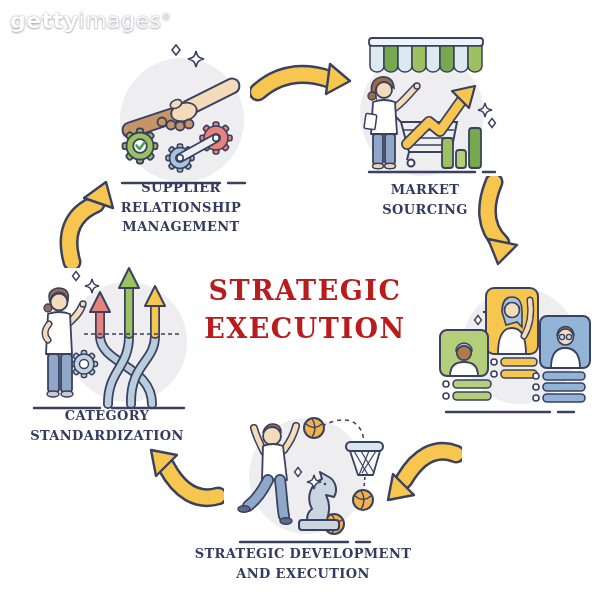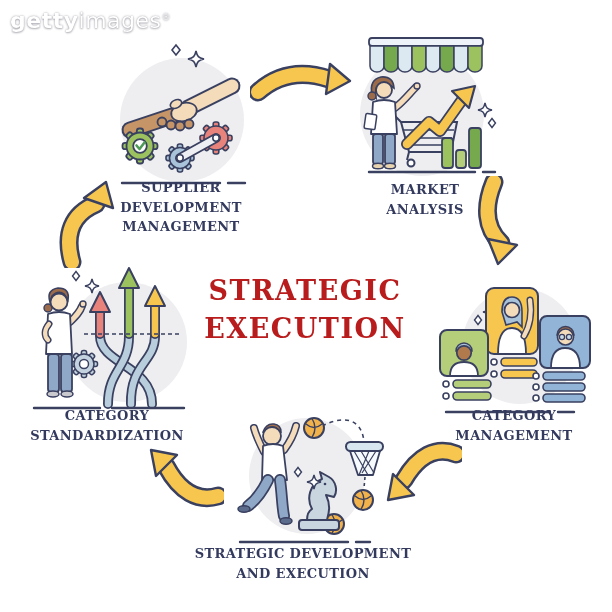--- a/index.html
+++ b/index.html
@@ -83,21 +83,21 @@
         <circle r="12"></circle>
       </g>
     </g>
 
     <path d="M80,116 L116,96" stroke="#3A4060" stroke-width="10" stroke-linecap="round"></path>
     <path d="M80,116 L116,96" stroke="#EDEFF2" stroke-width="6.5" stroke-linecap="round"></path>
     <circle cx="80" cy="116" r="3.2" fill="#fff" stroke="#3A4060" stroke-width="1.6"></circle>
     <circle cx="116" cy="96" r="3.2" fill="#fff" stroke="#3A4060" stroke-width="1.6"></circle>
     <path d="M22,141 L120,141 M128,141 L145,141" stroke="#3A4060" stroke-width="2.4" stroke-linecap="round"></path>
   </svg>
-  <div class="stage-label" style="left:103px;top:178px;width:156px">SUPPLIER DEVELOPMENT MANAGEMENT</div>
+  <div class="stage-label" style="left:103px;top:178px;width:156px">SUPPLIER RELATIONSHIP MANAGEMENT</div>
 
   <svg class="abs" style="left:345px;top:30px" width="155" height="160" viewBox="0 0 155 160">
     <circle cx="77" cy="84" r="62" fill="#EEEEF1"></circle>
 
     <rect x="24" y="8" width="114" height="8" rx="3" fill="#EDF3F8" stroke="#3A4060" stroke-width="1.8"></rect>
     <g stroke="#3A4060" stroke-width="1.5">
       <path d="M25,16 v20 a7,6 0 0 0 14,0 v-20 z" fill="#DCE9F0"></path>
       <path d="M39,16 v20 a7,6 0 0 0 14,0 v-20 z" fill="#76A84E"></path>
       <path d="M53,16 v20 a7,6 0 0 0 14,0 v-20 z" fill="#DCE9F0"></path>
       <path d="M67,16 v20 a7,6 0 0 0 14,0 v-20 z" fill="#9CC25F"></path>
@@ -137,21 +137,21 @@
     <ellipse cx="45" cy="136" rx="5.5" ry="2.8" fill="#E8D5B0" stroke="#3A4060" stroke-width="1.5"></ellipse>
 
     <g transform="translate(140,80)">
         <path d="M0,-7 C1,-2.2 2.2,-1 7,0 C2.2,1 1,2.2 0,7 C-1,2.2 -2.2,1 -7,0 C-2.2,-1 -1,-2.2 0,-7 Z" fill="#fff" stroke="#3A4060" stroke-width="1.5"></path>
       </g>
     <g transform="translate(147,93)">
         <path d="M0,-4.5 L3.5,0 L0,4.5 L-3.5,0 Z" fill="#fff" stroke="#3A4060" stroke-width="1.4"></path>
       </g>
     <path d="M24,142 L130,142 M138,142 L150,142" stroke="#3A4060" stroke-width="2.4" stroke-linecap="round"></path>
   </svg>
-  <div class="stage-label" style="left:370px;top:180px;width:110px">MARKET ANALYSIS</div>
+  <div class="stage-label" style="left:370px;top:180px;width:110px">MARKET SOURCING</div>
 
   <svg class="abs" style="left:432px;top:282px" width="170" height="135" viewBox="0 0 170 135">
     <circle cx="88" cy="64" r="58" fill="#EEEEF1"></circle>
     <g transform="translate(46,38)">
         <path d="M0,-4.5 L3.5,0 L0,4.5 L-3.5,0 Z" fill="#fff" stroke="#3A4060" stroke-width="1.4"></path>
       </g>
     <g transform="translate(58,30)">
         <path d="M0,-7 C1,-2.2 2.2,-1 7,0 C2.2,1 1,2.2 0,7 C-1,2.2 -2.2,1 -7,0 C-2.2,-1 -1,-2.2 0,-7 Z" fill="#fff" stroke="#3A4060" stroke-width="1.5"></path>
       </g>
 
@@ -185,21 +185,20 @@
         <rect x="21" y="110" width="38" height="8" rx="4" fill="#B5CE7A"></rect>
       <circle cx="104" cy="94" r="3" fill="#fff"></circle>
         <rect x="111" y="90" width="42" height="8" rx="4" fill="#92B4D6"></rect>
       <circle cx="104" cy="105" r="3" fill="#fff"></circle>
         <rect x="111" y="101" width="42" height="8" rx="4" fill="#92B4D6"></rect>
       <circle cx="104" cy="116" r="3" fill="#fff"></circle>
         <rect x="111" y="112" width="42" height="8" rx="4" fill="#92B4D6"></rect>
     </g>
     <path d="M14,130 L118,130 M126,130 L142,130" stroke="#3A4060" stroke-width="2.4" stroke-linecap="round"></path>
   </svg>
-  <div class="stage-label" style="left:434px;top:406px;width:160px">CATEGORY MANAGEMENT</div>
 
   <svg class="abs" style="left:222px;top:412px" width="170" height="135" viewBox="0 0 170 135">
     <circle cx="85" cy="64" r="58" fill="#EEEEF1"></circle>
     <path d="M100,14 C124,2 140,8 142,30" fill="none" stroke="#3A4060" stroke-width="1.6" stroke-dasharray="4 4"></path>
     <rect x="124" y="30" width="37" height="9" rx="4.5" fill="#D8E6F0" stroke="#3A4060" stroke-width="2"></rect>
     <path d="M128,39 L158,39 L151,63 L136,63 Z" fill="#F6FAFC" stroke="#3A4060" stroke-width="1.8" stroke-linejoin="round"></path>
     <path d="M132,39 L146,63 M139,39 L152,61 M147,39 L137,63 M154,39 L140,61" fill="none" stroke="#3A4060" stroke-width="1.2"></path>
     <path d="M143,65 L142,76" fill="none" stroke="#3A4060" stroke-width="1.6" stroke-dasharray="3 3"></path>
 
     <g transform="translate(92,16)">

